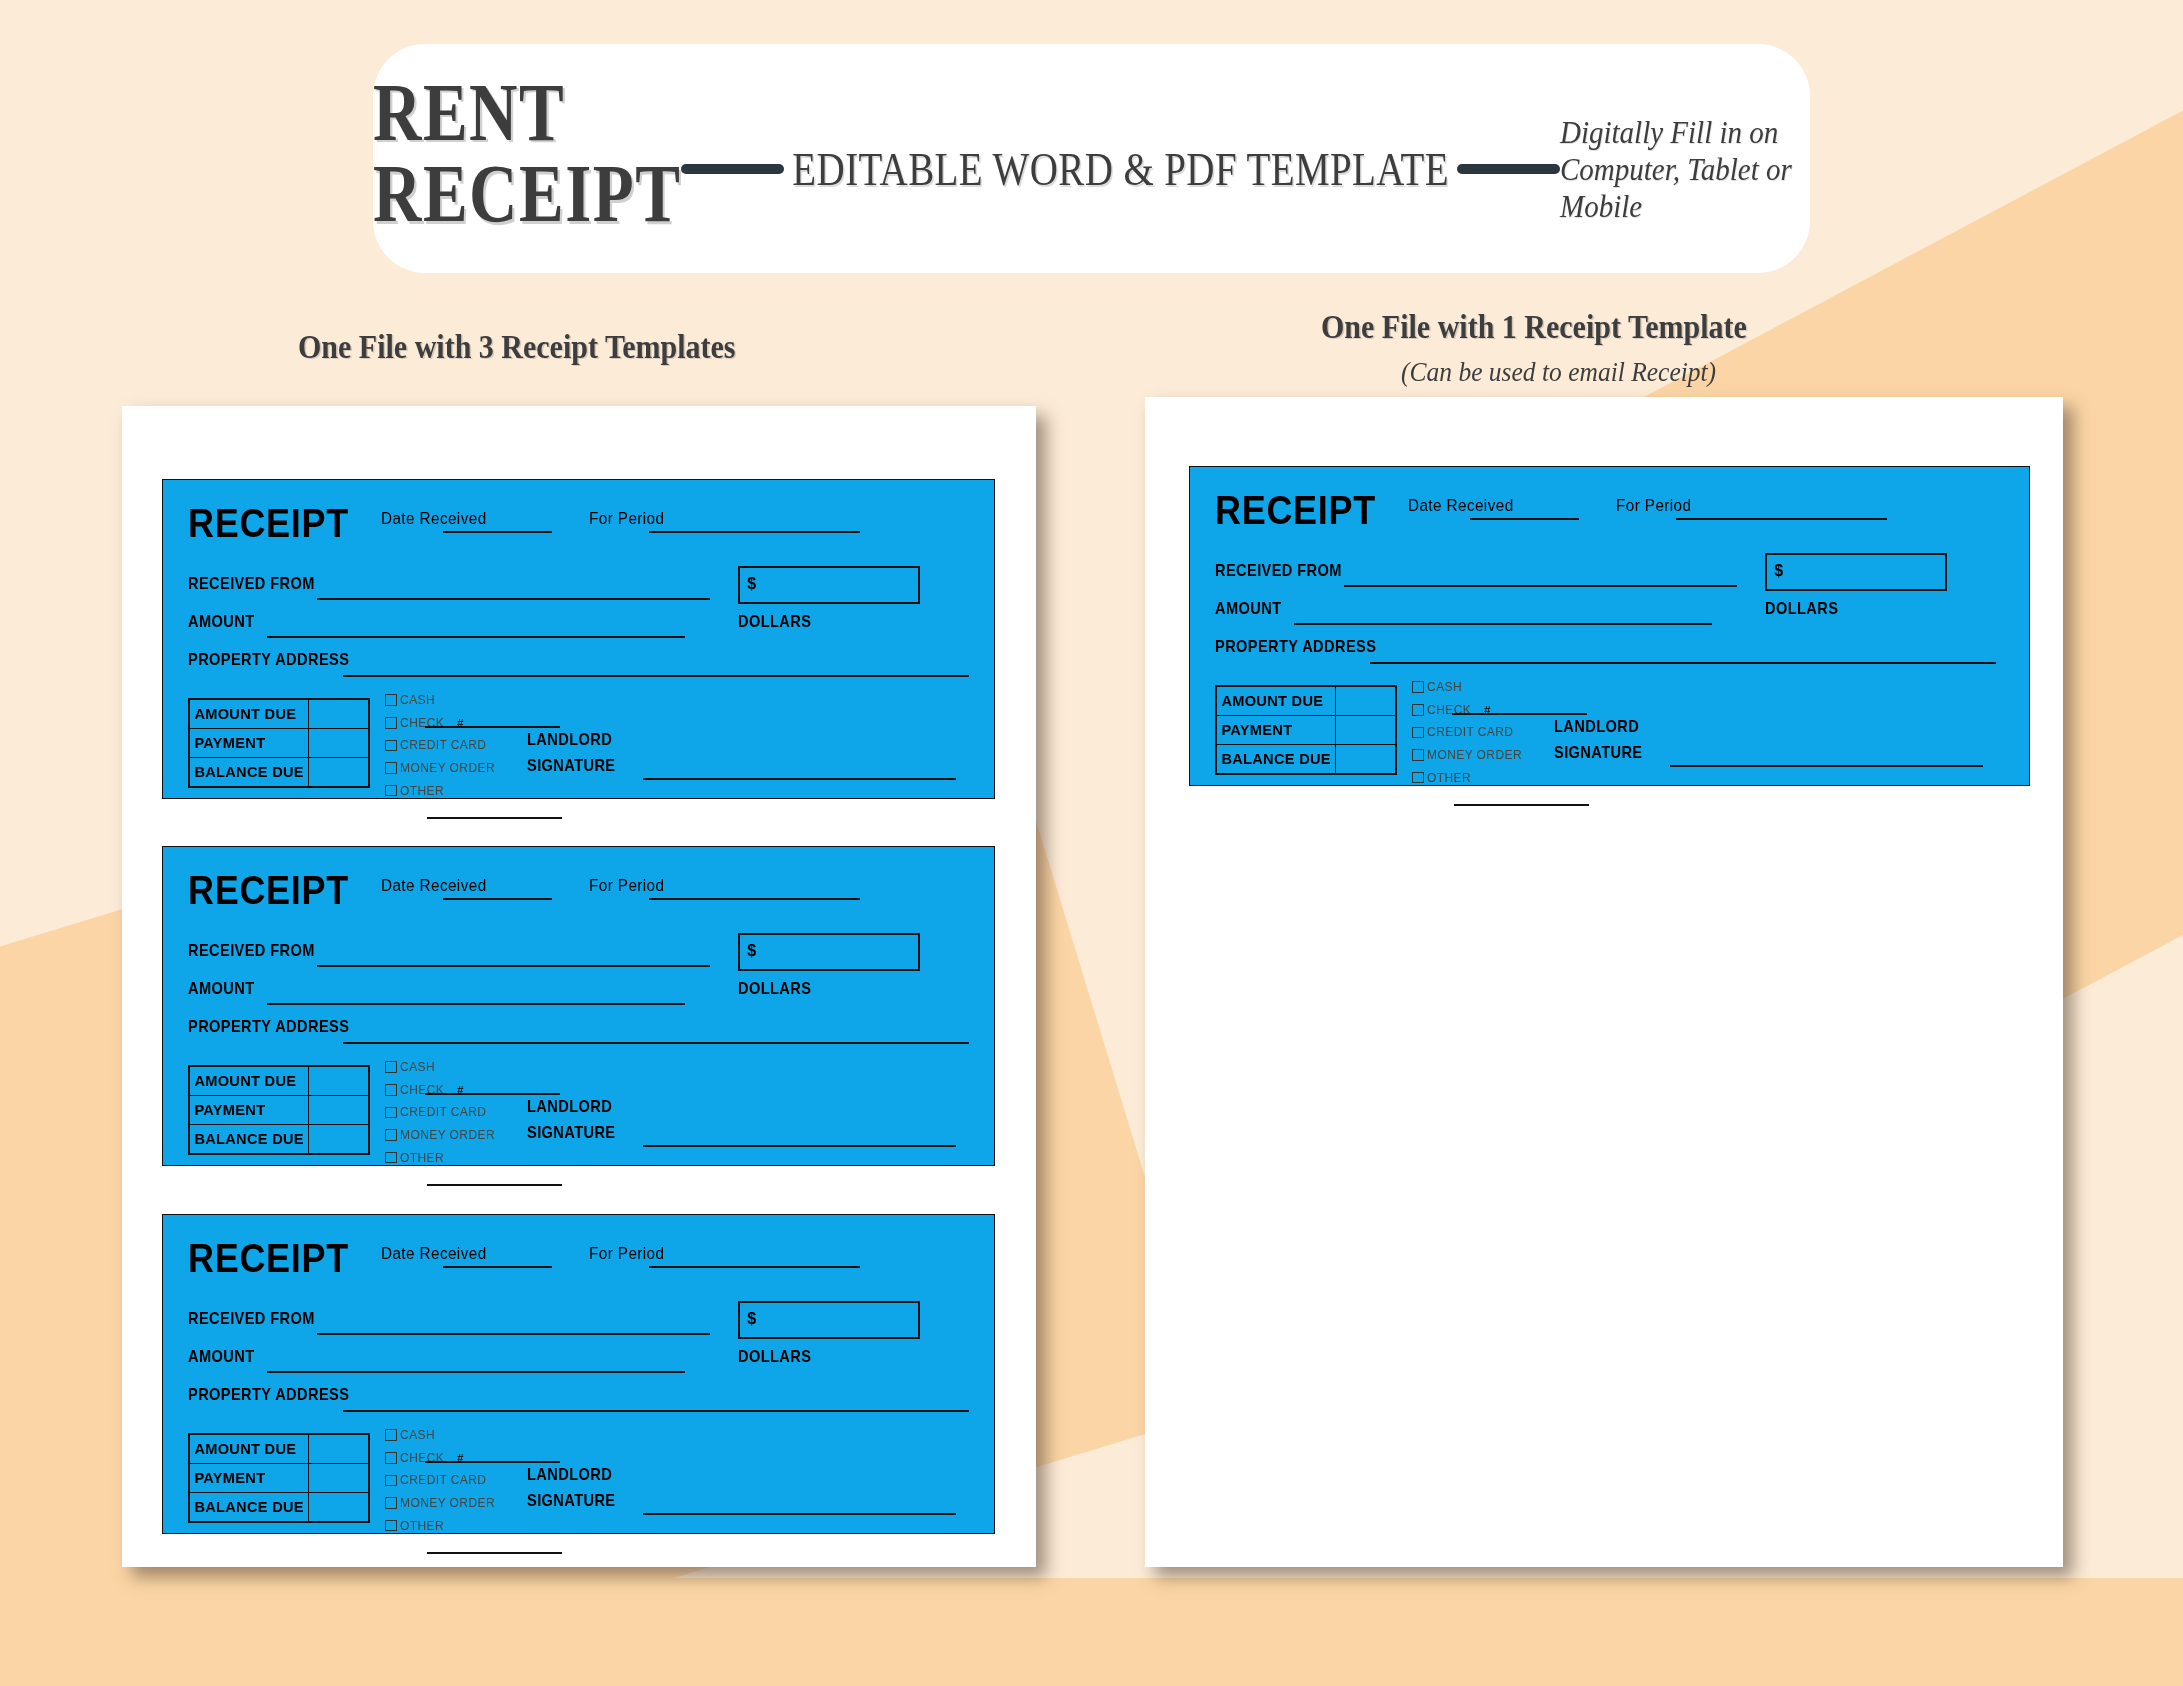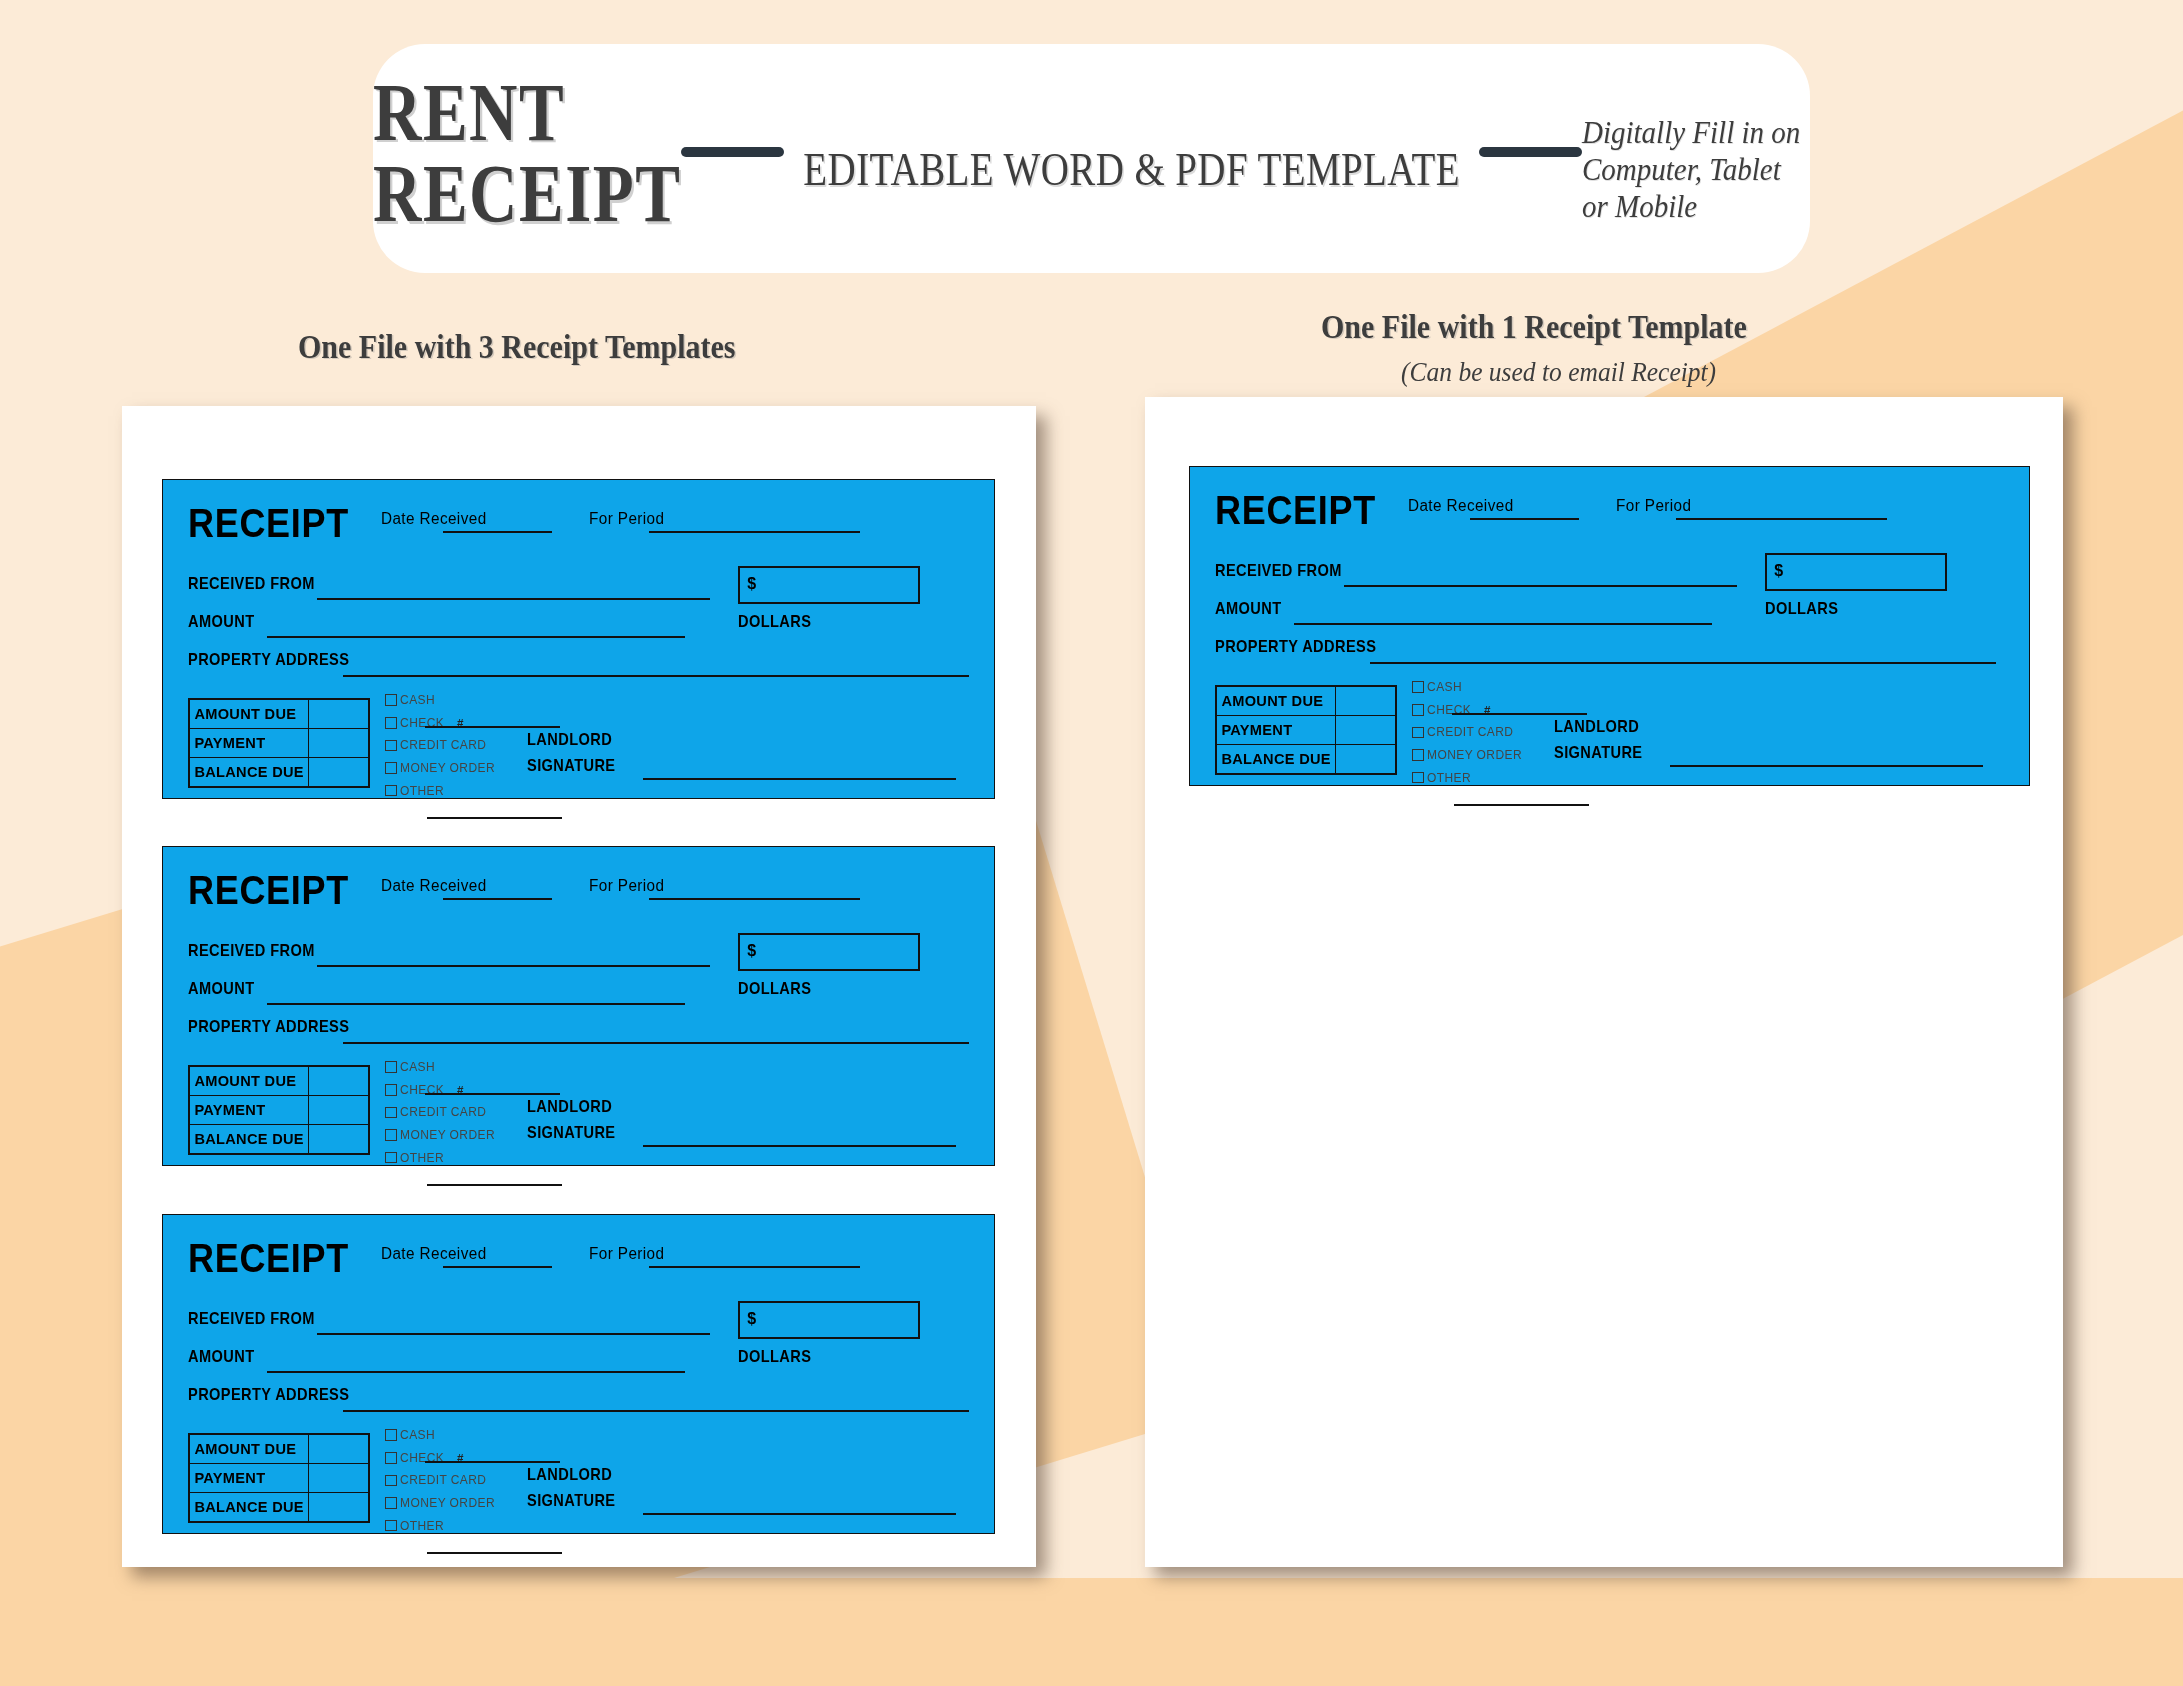--- a/index.html
+++ b/index.html
@@ -72,22 +72,22 @@
     letter-spacing: 1.5px;
     color: #3D3D3D;
     text-shadow: 2.2px 2.2px 0 rgba(120,120,120,0.35);
     line-height: 1;
     margin: 0 0 11.6px 0;
     transform: scaleY(1.22);
     transform-origin: center;
   }
   #subtitle-row {
     display: flex;
-    align-items: flex-start;
-    gap: 19px;
+    align-items: center;
+    gap: 8px;
     margin-top: 21px;
   }
   .rule {
     width: 103px;
     height: 10.2px;
     border-radius: 5.8px;
     background: #2B3640;
   }
   #subtitle {
     font-family: "Liberation Serif", serif;

